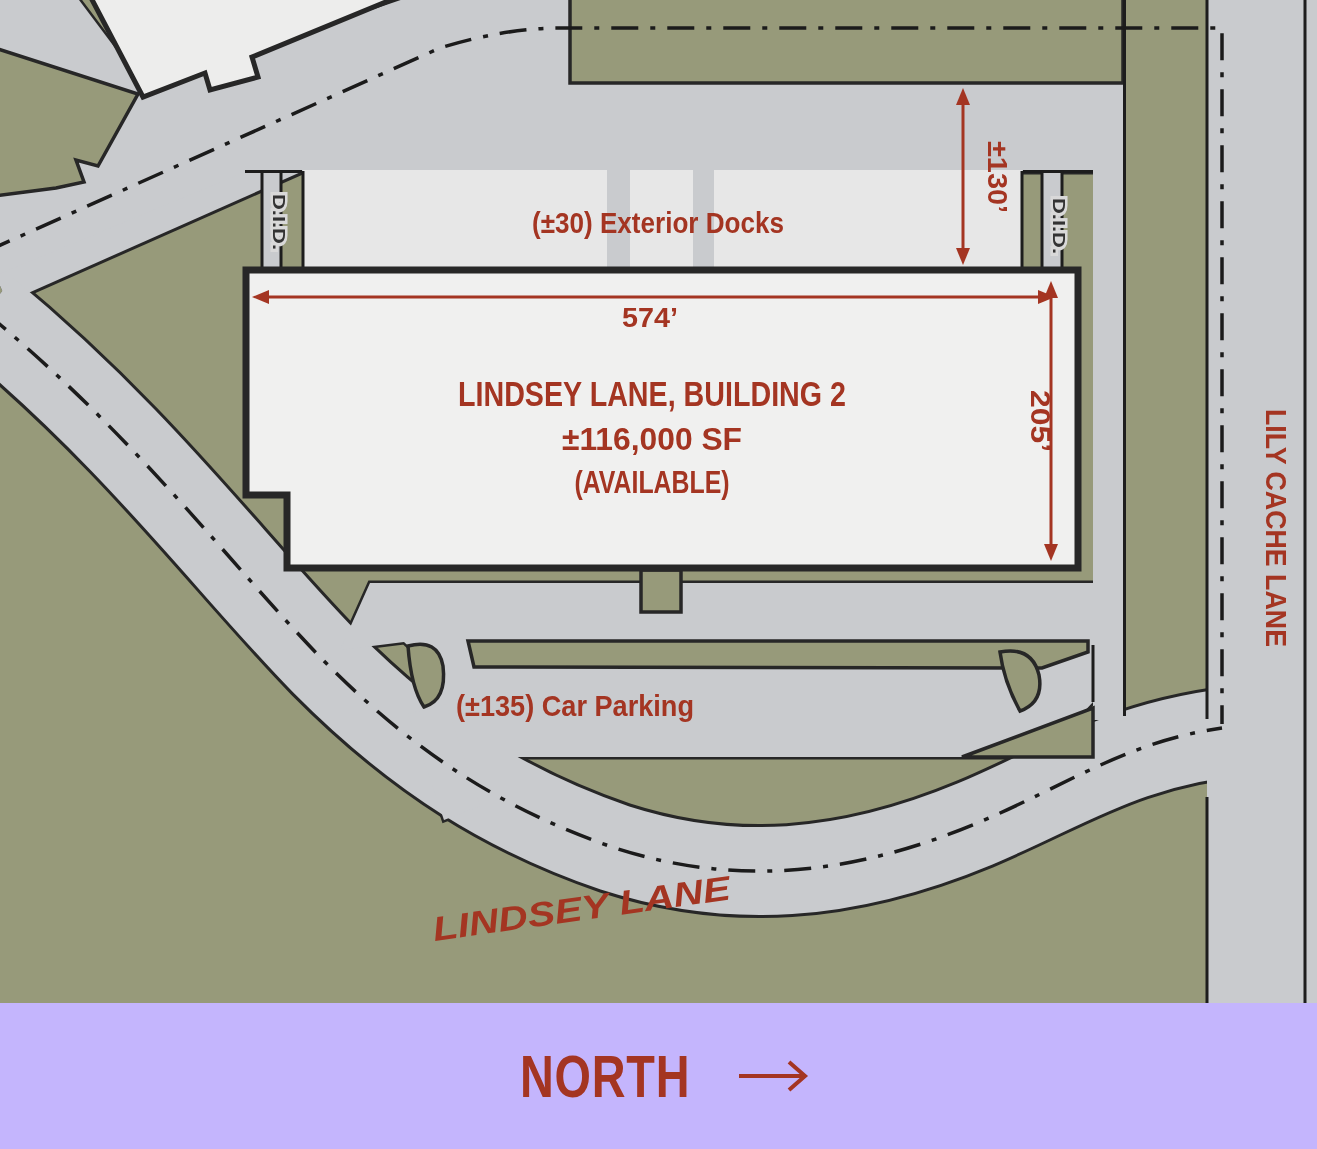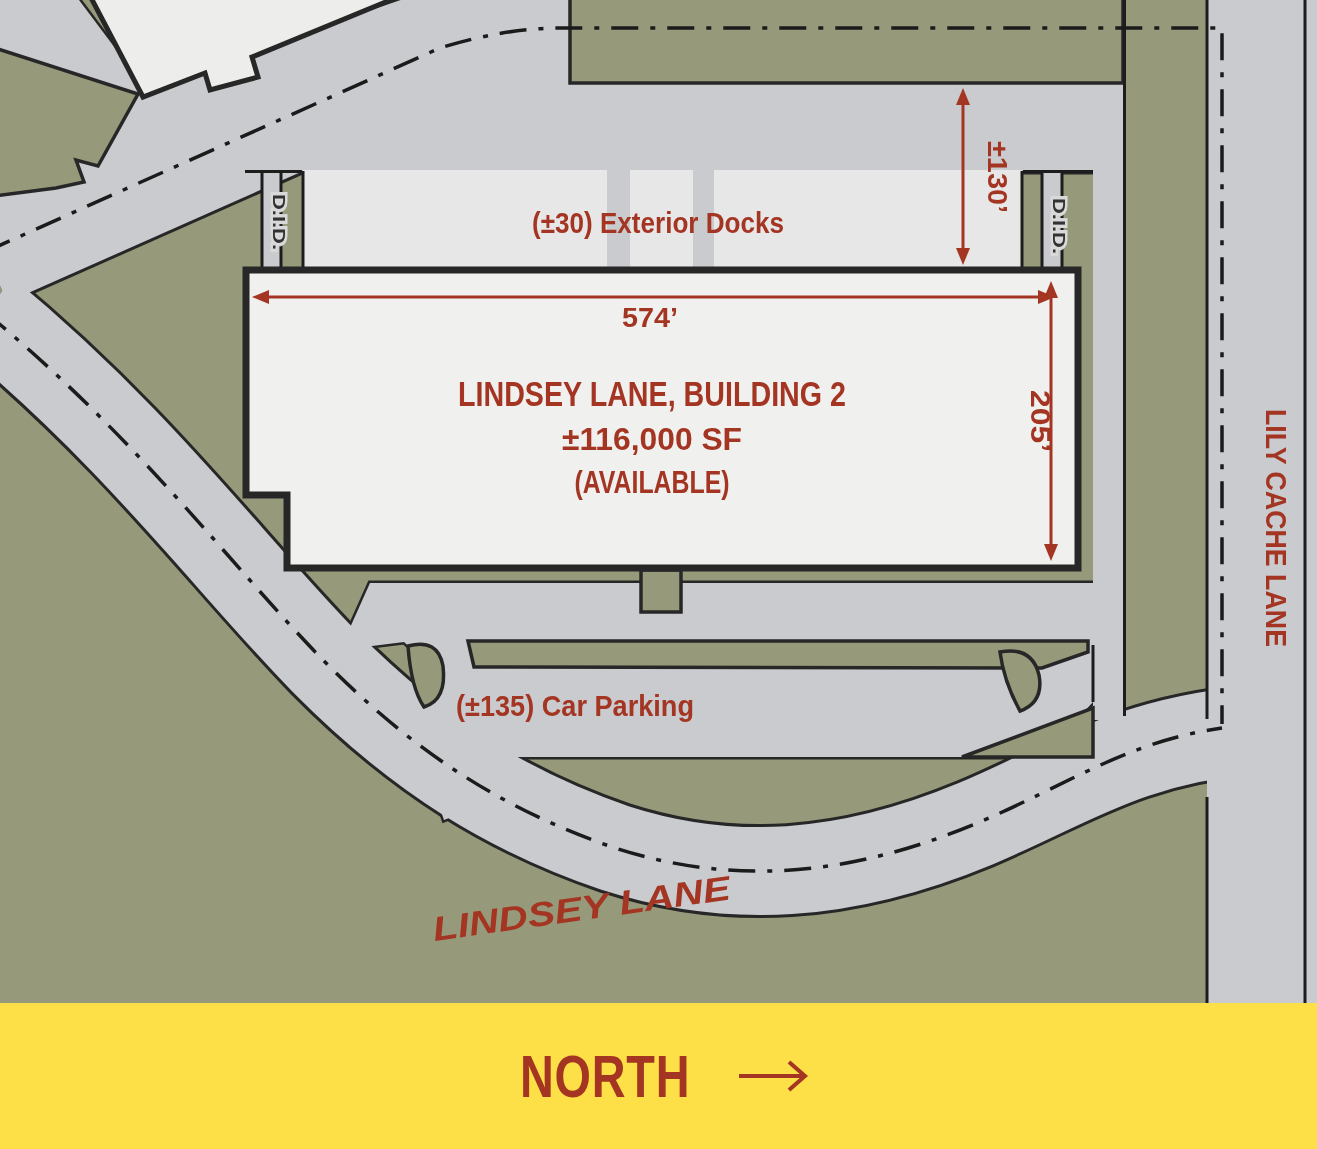--- a/index.html
+++ b/index.html
@@ -1,18 +1,18 @@
 <!DOCTYPE html>
 <html><head>
 <meta charset="utf-8">
 <style>
   html,body{margin:0;padding:0;background:#ffffff;}
   body{width:1317px;height:1149px;font-family:"Liberation Sans",sans-serif;overflow:hidden;}
   .map-wrap{width:1317px;height:1003px;position:relative;}
-  .north-strip{width:1317px;height:146px;background:#fde047;display:flex;align-items:center;justify-content:center;gap:22px;}
+  .north-strip{width:1317px;height:146px;background:#c4b5fd;display:flex;align-items:center;justify-content:center;gap:22px;}
   .north-label{color:#a43522;font-weight:bold;font-size:60px;letter-spacing:1px;transform:scaleX(.78);transform-origin:center;white-space:nowrap;}
   svg text{font-family:"Liberation Sans",sans-serif;}
 </style>
 </head>
 <body>
 
 <div class="map-wrap">
 <svg width="1317" height="1003" viewBox="0 0 1317 1003">
 
   <rect x="0" y="0" width="1317" height="1003" fill="#979a7a"></rect>

